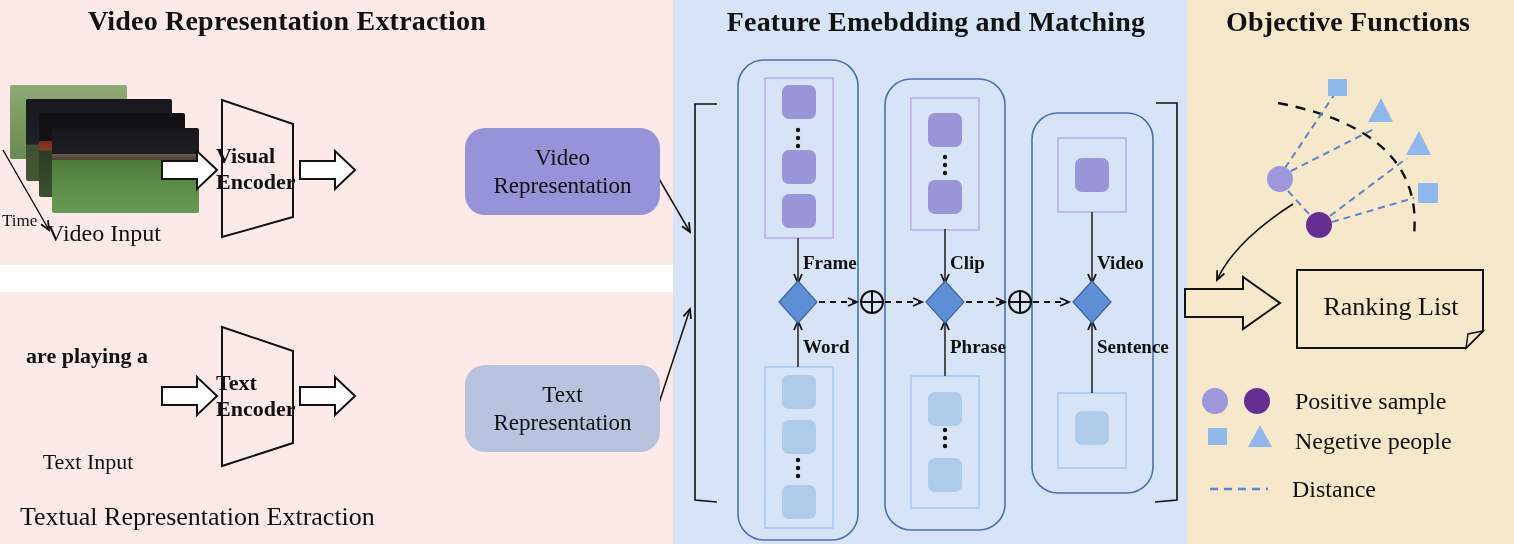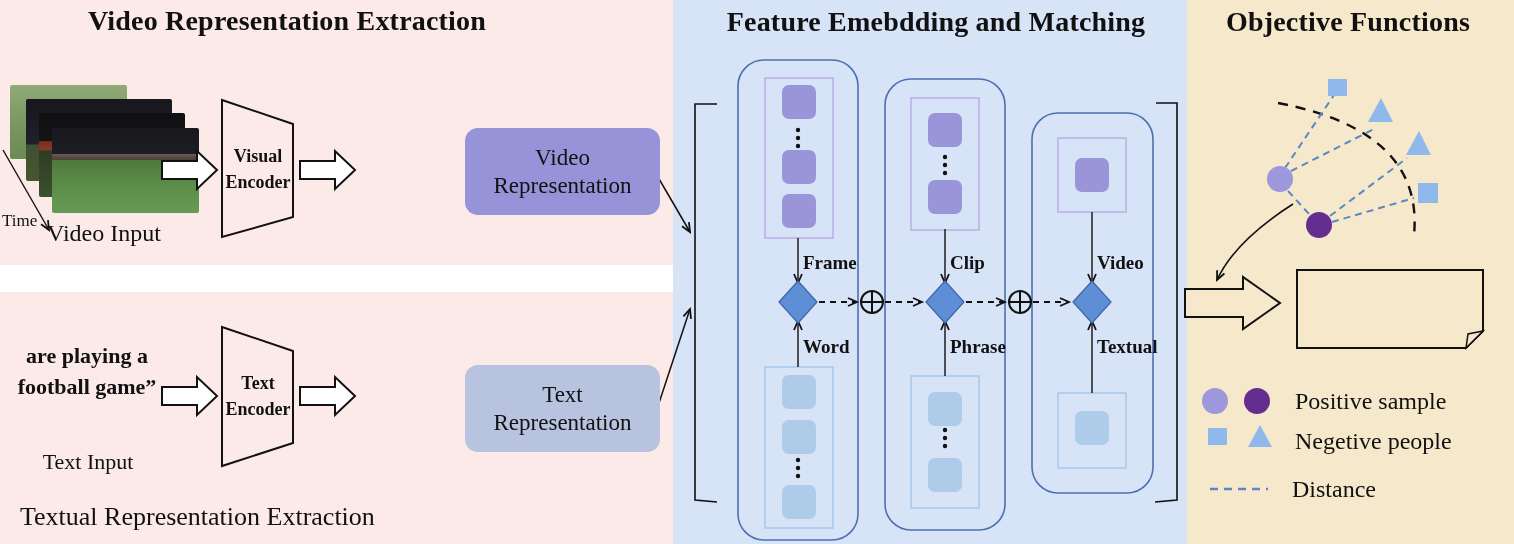--- a/index.html
+++ b/index.html
@@ -16,26 +16,26 @@
   .sub-title{font-weight:400;font-size:26px;text-align:left;}
   .frame{position:absolute;z-index:1;border-radius:2px;}
   .frame1{left:10px;top:85px;width:117px;height:74px;
     background:linear-gradient(180deg,#90aa78 0%,#7c9a62 45%,#6a8b53 100%);}
   .frame2{left:26px;top:99px;width:146px;height:82px;
     background:linear-gradient(180deg,#17171d 0%,#202229 55%,#3f4f33 56%,#46572f 100%);}
   .frame3{left:39px;top:113px;width:146px;height:84px;
     background:linear-gradient(180deg,#101012 0%,#141416 33%,#7d2a1e 34%,#8a3b24 44%,#2c3c26 45%,#3c5030 100%);}
   .frame4{left:52px;top:128px;width:147px;height:85px;
     background:linear-gradient(180deg,#17171c 0%,#1d1d24 30%,#6b5a50 31%,#4a3f38 37%,#4e7a3d 38%,#5d8f4a 72%,#679a54 100%);}
-  .repr-box{position:absolute;z-index:3;width:195px;height:87px;border-radius:13px;
+  .repr-box{position:absolute;z-index:3;width:195px;height:87px;border-radius:20px;
     display:flex;align-items:center;justify-content:center;text-align:center;
     font-size:23px;line-height:28px;padding:0 14px;box-sizing:border-box;}
   .video-repr{left:465px;top:128px;background:var(--video-repr-fill,#9793D8);}
   .text-repr{left:465px;top:365px;background:var(--text-repr-fill,#B7C3DF);}
-  .enc-label{width:84px;text-align:center;font-weight:700;font-size:18px;line-height:26px;}
+  .enc-label{width:84px;font-weight:700;font-size:22px;line-height:26px;}
   .lvl-label{font-weight:700;font-size:19px;}
   .legend-label{font-size:24px;}
   .quote{left:0;top:340px;width:174px;text-align:center;font-weight:700;font-size:22px;line-height:31px;}
   .io-label{text-align:center;}
 </style>
 </head>
 <body>
 
 <div class="canvas">
 
@@ -184,41 +184,41 @@
   <div class="txt sec-title" style="left:87px;top:5px;width:400px;">Video Representation Extraction</div>
   <div class="txt sec-title" style="left:711px;top:6px;width:450px;">Feature Emebdding and Matching</div>
   <div class="txt sec-title" style="left:1198px;top:6px;width:300px;">Objective Functions</div>
   <div class="txt sub-title" style="left:20px;top:502px;width:400px;">Textual Representation Extraction</div>
 
   <div class="txt" style="left:2px;top:211px;font-size:17px;">Time</div>
   <div class="txt io-label" style="left:29px;top:220px;width:150px;font-size:24px;">Video Input</div>
 
   <div class="txt quote">
     <div>are playing a</div>
-    <div>football game”</div>
   </div>
   <div class="txt io-label" style="left:13px;top:449px;width:150px;font-size:22px;">Text Input</div>
 
   <div class="txt enc-label" style="left:216px;top:143px;">
     <div>Visual</div>
     <div>Encoder</div>
   </div>
   <div class="txt enc-label" style="left:216px;top:370px;">
     <div>Text</div>
     <div>Encoder</div>
   </div>
 
   <div class="repr-box video-repr">Video Representation</div>
   <div class="repr-box text-repr">Text Representation</div>
 
   <div class="txt lvl-label" style="left:803px;top:252px;">Frame</div>
   <div class="txt lvl-label" style="left:950px;top:252px;">Clip</div>
   <div class="txt lvl-label" style="left:1097px;top:252px;">Video</div>
   <div class="txt lvl-label" style="left:803px;top:336px;">Word</div>
   <div class="txt lvl-label" style="left:950px;top:336px;">Phrase</div>
-  <div class="txt lvl-label" style="left:1097px;top:336px;">Textual</div>
-
+  <div class="txt lvl-label" style="left:1097px;top:336px;">Sentence</div>
+
+  <div class="txt" style="left:1300px;top:292px;width:182px;text-align:center;font-size:26px;">Ranking List</div>
 
   <div class="txt legend-label" style="left:1295px;top:388px;">Positive sample</div>
   <div class="txt legend-label" style="left:1295px;top:428px;">Negetive people</div>
   <div class="txt legend-label" style="left:1292px;top:476px;">Distance</div>
 
 </div>
 
 </body></html>

